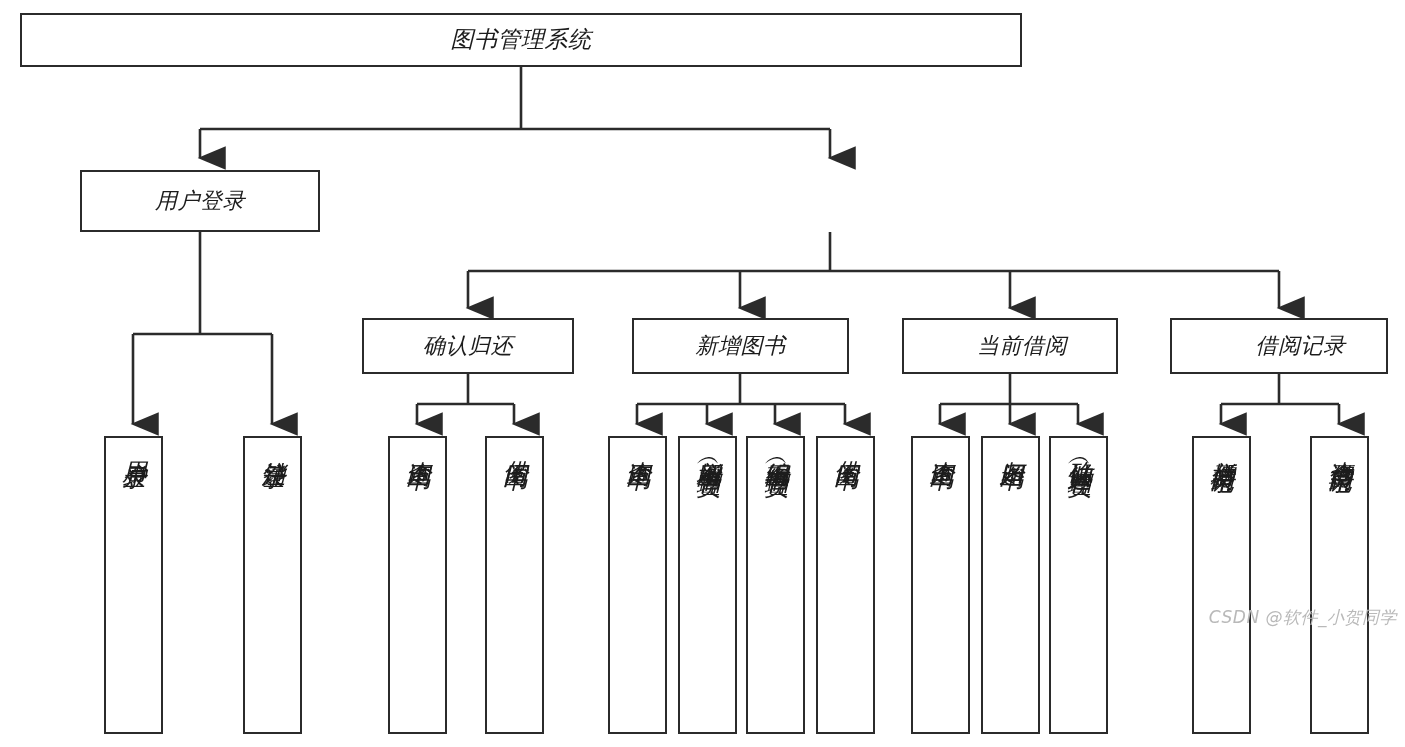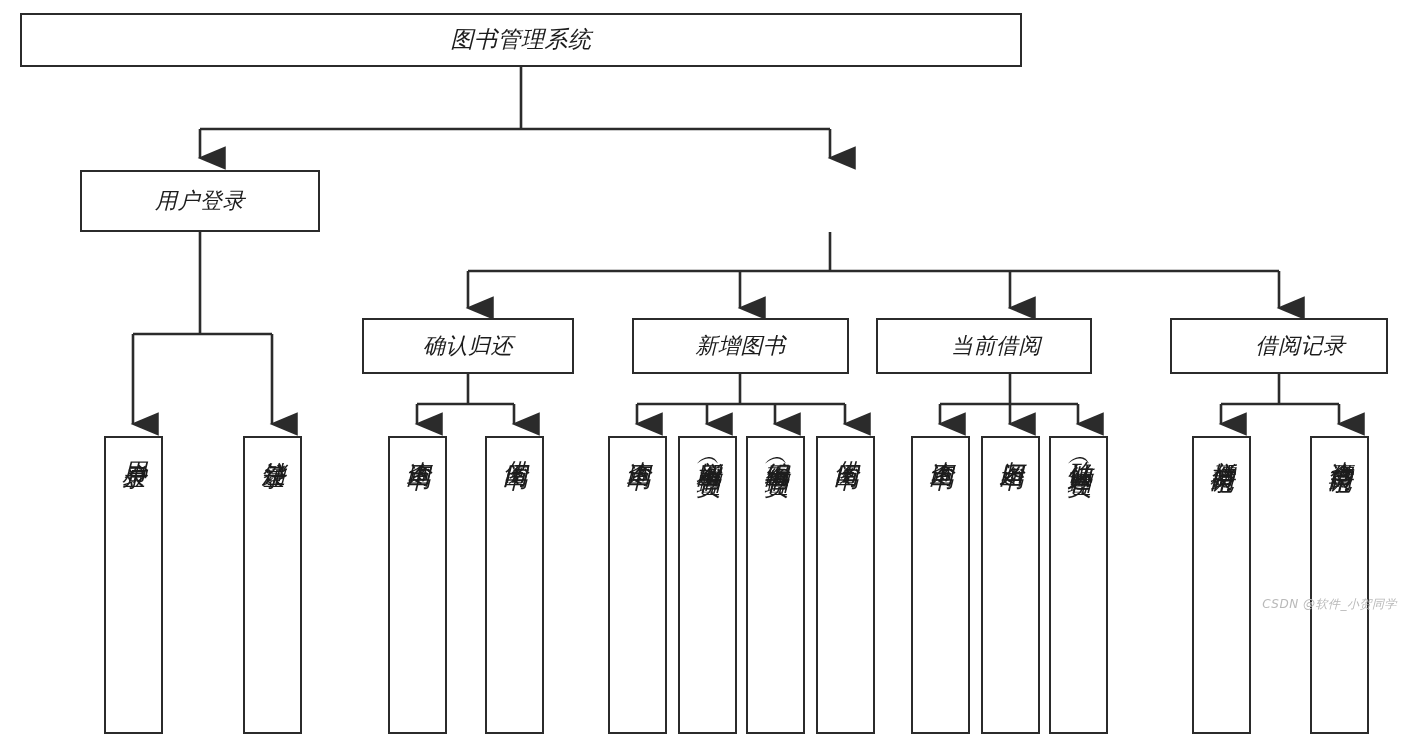--- a/index.html
+++ b/index.html
@@ -58,22 +58,22 @@
     line-height: 1.06;
     letter-spacing: 2px;
     white-space: nowrap;
   }
   .node.root .label {
     font-size: 23px;
   }
   #watermark {
     position: absolute;
     right: 8px;
-    bottom: 20px;
-    font-size: 12px;
+    bottom: 4px;
+    font-size: 17px;
     color: #b9b9b9;
     letter-spacing: 0.5px;
     white-space: nowrap;
   }
 </style>
 </head>
 <body>
 
 <div id="diagram-root">
 
@@ -134,21 +134,21 @@
   <div class="node horizontal" style="left:80px; top:170px; width:240px; height:62px;">
     <span class="label">用户登录</span>
   </div>
 
   <div class="node horizontal" style="left:362px; top:318px; width:212px; height:56px;">
     <span class="label">确认归还</span>
   </div>
   <div class="node horizontal" style="left:632px; top:318px; width:217px; height:56px;">
     <span class="label">新增图书</span>
   </div>
-  <div class="node horizontal" style="left:876px; top:318px; width:216px; height:56px;padding-left:24px;">
+  <div class="node horizontal" style="left:902px; top:318px; width:216px; height:56px;padding-left:24px;">
     <span class="label">当前借阅</span>
   </div>
   <div class="node horizontal" style="left:1170px; top:318px; width:218px; height:56px;padding-left:43px;">
     <span class="label">借阅记录</span>
   </div>
 
   <div class="node vertical" style="left:104px; top:436px; width:59px; height:298px;">
     <span class="label">用户登录</span>
   </div>
   <div class="node vertical" style="left:243px; top:436px; width:59px; height:298px;">

